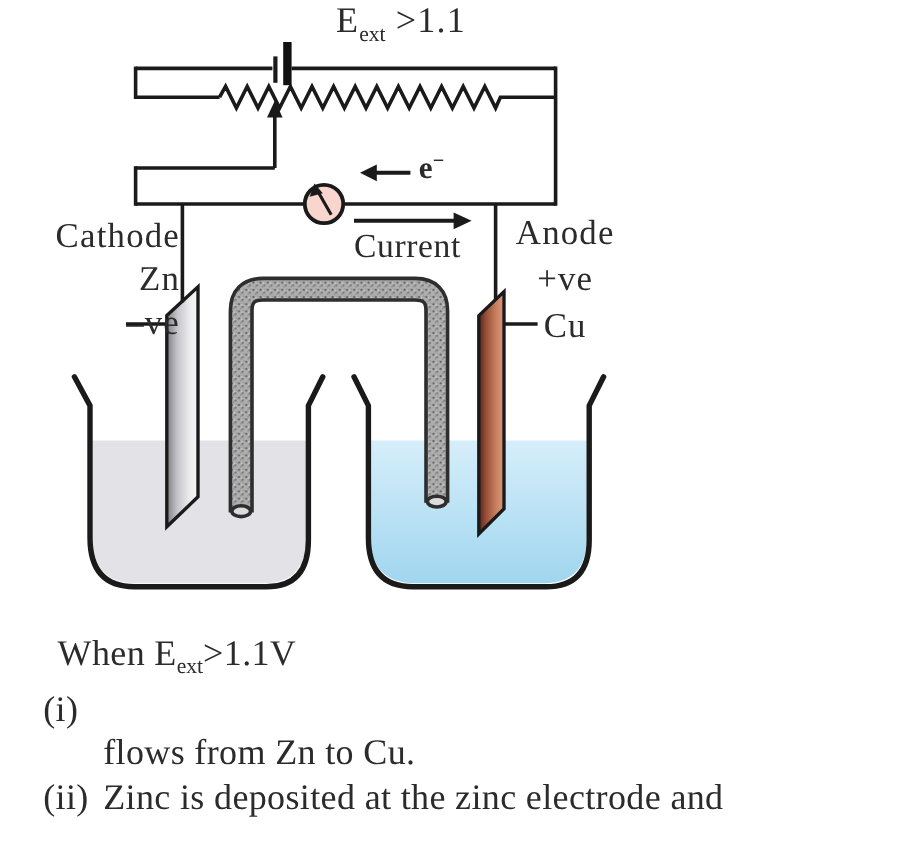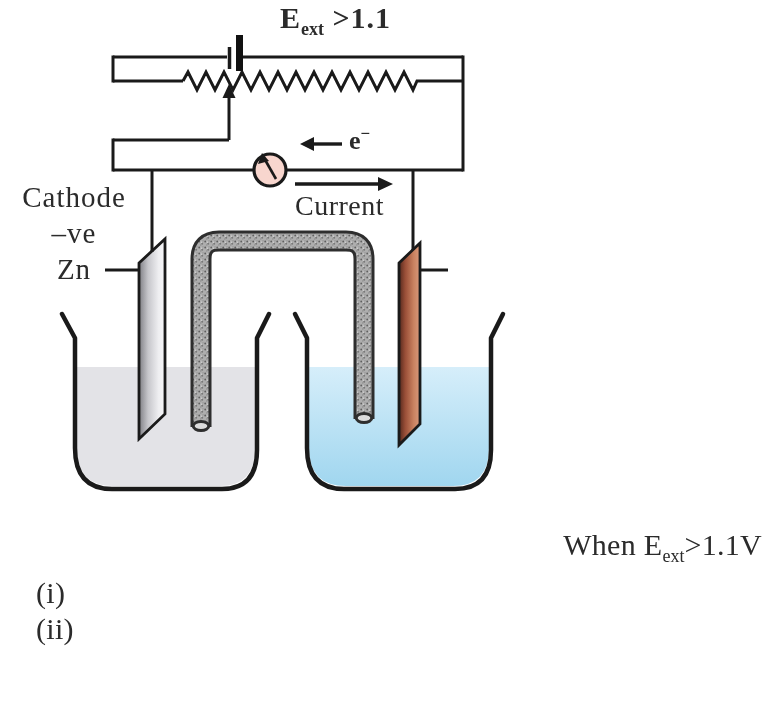--- a/index.html
+++ b/index.html
@@ -5,33 +5,33 @@
   html,body { margin:0; padding:0; }
   body {
     width:768px; height:722px; background:#ffffff;
     font-family:"Liberation Serif","DejaVu Serif",serif;
     color:#2b2b2b;
   }
   .stage { position:relative; width:768px; height:722px; background:#fff; overflow:hidden; }
   svg.diagram { position:absolute; left:0; top:0; }
 
   .lbl { position:absolute; white-space:nowrap; }
-  .title { left:280px; top:1px; font-size:30px; letter-spacing:1px; font-weight:700; }
+  .title { left:280px; top:1px; font-size:30px; letter-spacing:1px; font-weight:400; }
   .title sub, .when sub { font-size:0.60em; vertical-align:sub; letter-spacing:0; }
   .e-label { left:349px; top:124px; font-size:26px; font-weight:700; }
   .e-label sup { font-size:0.65em; vertical-align:super; font-weight:700; }
   .current-label { left:295px; top:190px; font-size:28px; letter-spacing:0.5px; }
 
   .electrode-block { position:absolute; text-align:center; font-size:29px; letter-spacing:1px; }
-  .cathode-block { left:8px;  top:179px; width:132px; line-height:36px; }
+  .cathode-block { left:18px;  top:179px; width:132px; line-height:36px;text-align:right; }
   .anode-block   { left:420px; top:175px; width:102px; line-height:39px; }
 
   .caption { position:absolute; left:36px; top:527px; width:726px;
              font-size:30px; line-height:36.5px; letter-spacing:0.3px; }
-  .caption .when { padding-left:12px;text-align:right; }
+  .caption .when { padding-left:12px; }
   .cap-item { display:flex; }
   .cap-item .marker { flex:0 0 50px; }
   .cap-cont { margin-left:50px; }
 </style>
 </head>
 <body>
 
 <div class="stage">
 
   <svg class="diagram" width="768" height="520" viewBox="0 0 768 520">
@@ -126,30 +126,37 @@
   </div>
 
   <div class="lbl e-label">
     <span>e</span><sup>−</sup>
   </div>
 
   <div class="lbl current-label">Current</div>
 
   <div class="electrode-block cathode-block">
     <div>Cathode</div>
+    <div>Zn</div>
     <div>–ve</div>
-    <div>Zn</div>
   </div>
 
+  <div class="electrode-block anode-block">
+    <div>Anode</div>
+    <div>+ve</div>
+    <div>Cu</div>
+  </div>
 
   <div class="caption">
     <div class="when">
       <span>When E</span><sub>ext</sub><span>&gt;1.1V</span>
     </div>
     <div class="cap-item">
       <span class="marker">(i)</span>
     </div>
+    <div class="cap-cont">flows from Zn to Cu.</div>
     <div class="cap-item">
       <span class="marker">(ii)</span>
+      <span>Zinc is deposited at the zinc electrode and</span>
     </div>
   </div>
 
 </div>
 
 </body></html>

